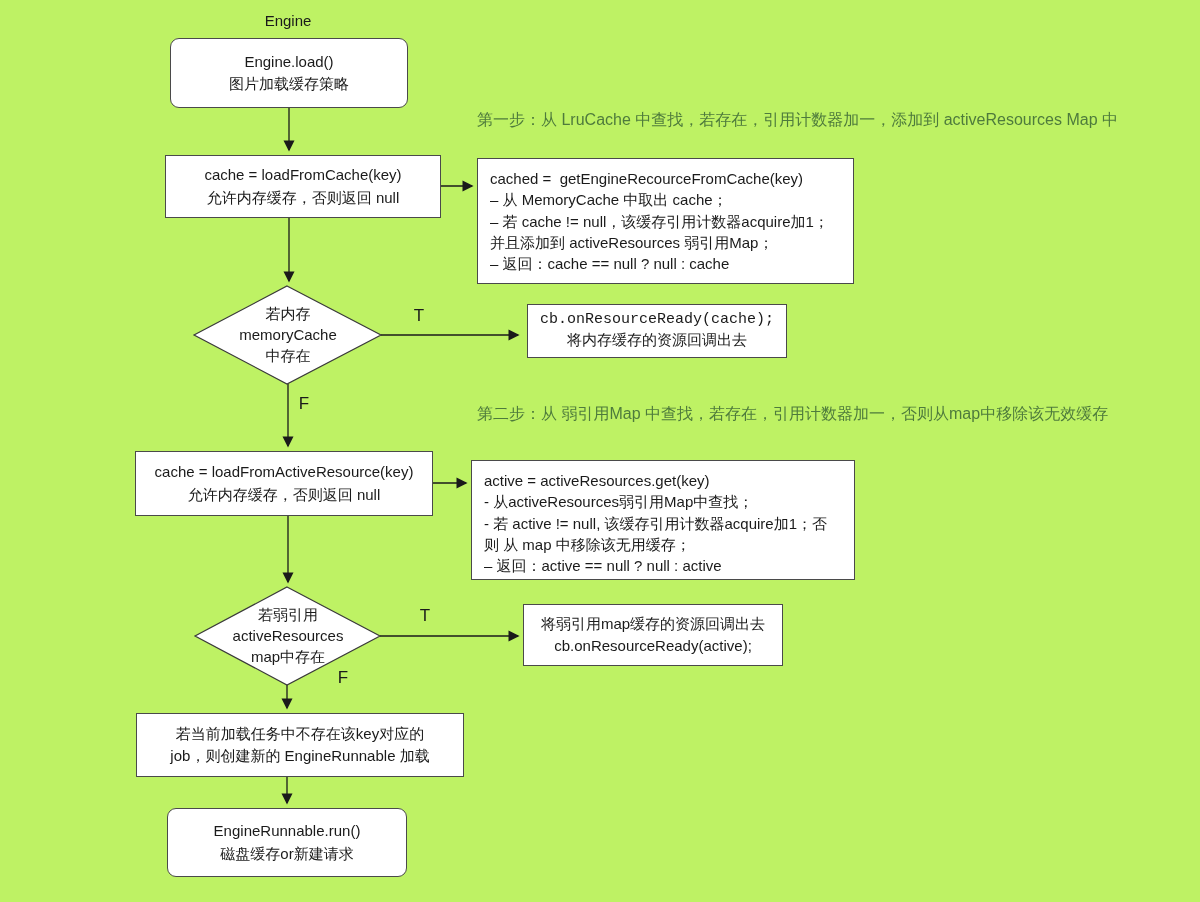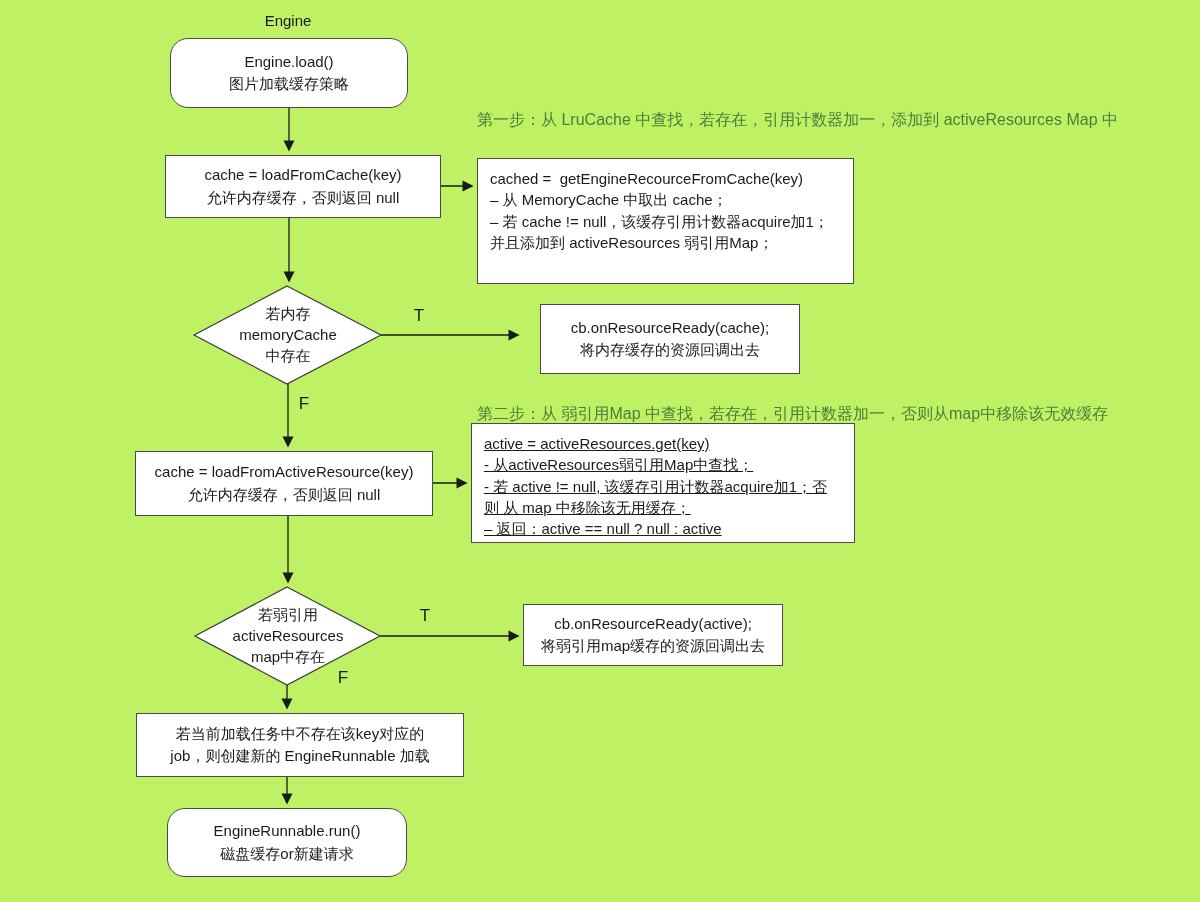--- a/index.html
+++ b/index.html
@@ -6,21 +6,21 @@
   #stage{
     position:relative;width:1200px;height:902px;background:#bef264;overflow:hidden;
     font-family:"Liberation Sans","DejaVu Sans",sans-serif;color:#1a1a1a;
   }
   #wires{position:absolute;left:0;top:0;width:1200px;height:902px;}
   .box{
     position:absolute;border:1px solid #4a4a4a;background:#ffffff;
     display:flex;flex-direction:column;justify-content:center;align-items:center;
     text-align:center;font-size:15px;line-height:1.5;box-sizing:border-box;
   }
-  .rounded{border-radius:18px;text-align:center;}
+  .rounded{border-radius:9px;text-align:center;}
   .detail{
     align-items:flex-start;justify-content:flex-start;text-align:left;
     padding:9px 12px;line-height:1.42;
   }
   .detail .ln{white-space:pre-wrap;}
   .diamond-text{
     position:absolute;display:flex;flex-direction:column;justify-content:flex-start;
     text-align:center;font-size:15px;line-height:1.4;background:transparent;
   }
   .step-header{
@@ -71,59 +71,60 @@
     <div>cache = loadFromCache(key)</div>
     <div>允许内存缓存，否则返回 null</div>
   </div>
 
   <div class="step-header" style="left:477px;top:110px;">第一步：从 LruCache 中查找，若存在，引用计数器加一，添加到 activeResources Map 中</div>
   <div class="box detail" style="left:477px;top:141px;width:377px;height:126px;margin-top:17px;">
     <div class="ln">cached =  getEngineRecourceFromCache(key)</div>
     <div class="ln">– 从 MemoryCache 中取出 cache；</div>
     <div class="ln">– 若 cache != null，该缓存引用计数器acquire加1；</div>
     <div class="ln">并且添加到 activeResources 弱引用Map；</div>
+    <div class="ln">– 返回：cache == null ? null : cache</div>
   </div>
 
   <div class="diamond-text" style="left:202px;top:303px;width:172px;height:64px;">
     <div>若内存</div>
     <div>memoryCache</div>
     <div>中存在</div>
   </div>
 
-  <div class="box" style="left:540px;top:304px;width:260px;height:70px;">
+  <div class="box" style="left:527px;top:304px;width:260px;height:54px;font-family:Liberation Mono, monospace;">
     <div>cb.onResourceReady(cache);</div>
     <div>将内存缓存的资源回调出去</div>
   </div>
 
   <div class="branch-label" style="left:408px;top:306px;">T</div>
   <div class="branch-label" style="left:293px;top:394px;">F</div>
 
   <div class="step-header" style="left:477px;top:404px;">第二步：从 弱引用Map 中查找，若存在，引用计数器加一，否则从map中移除该无效缓存</div>
-  <div class="box detail" style="left:471px;top:423px;width:384px;height:120px;text-decoration:underline;">
+  <div class="box detail" style="left:471px;top:460px;width:384px;height:120px;">
     <div class="ln">active = activeResources.get(key)</div>
     <div class="ln">- 从activeResources弱引用Map中查找；</div>
     <div class="ln">- 若 active != null, 该缓存引用计数器acquire加1；否</div>
     <div class="ln">则 从 map 中移除该无用缓存；</div>
     <div class="ln">– 返回：active == null ? null : active</div>
   </div>
 
   <div class="box" style="left:135px;top:451px;width:298px;height:65px;">
     <div>cache = loadFromActiveResource(key)</div>
     <div>允许内存缓存，否则返回 null</div>
   </div>
 
   <div class="diamond-text" style="left:202px;top:604px;width:172px;height:64px;">
     <div>若弱引用</div>
     <div>activeResources</div>
     <div>map中存在</div>
   </div>
 
   <div class="box" style="left:523px;top:604px;width:260px;height:62px;">
+    <div>将弱引用map缓存的资源回调出去</div>
     <div>cb.onResourceReady(active);</div>
-    <div>将弱引用map缓存的资源回调出去</div>
   </div>
 
   <div class="branch-label" style="left:414px;top:606px;">T</div>
   <div class="branch-label" style="left:332px;top:668px;">F</div>
 
   <div class="box" style="left:136px;top:713px;width:328px;height:64px;">
     <div>若当前加载任务中不存在该key对应的</div>
     <div>job，则创建新的 EngineRunnable 加载</div>
   </div>
 

